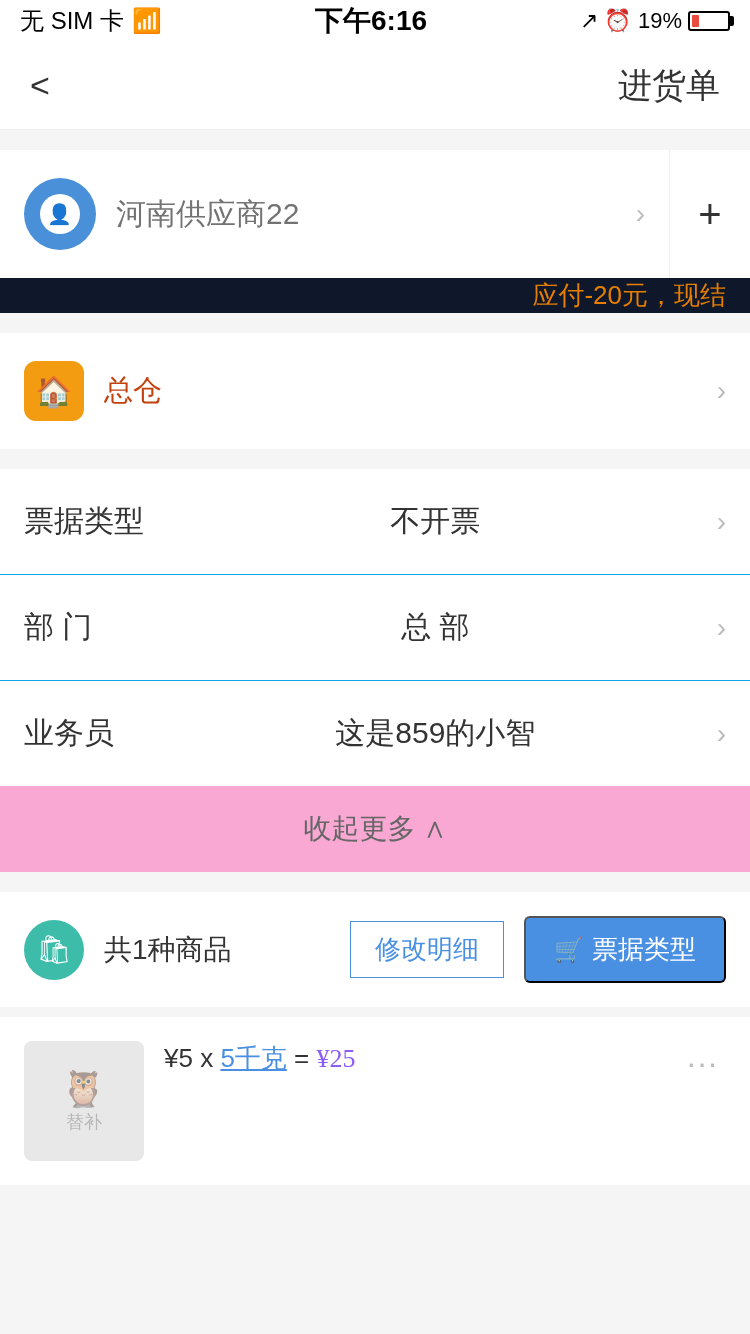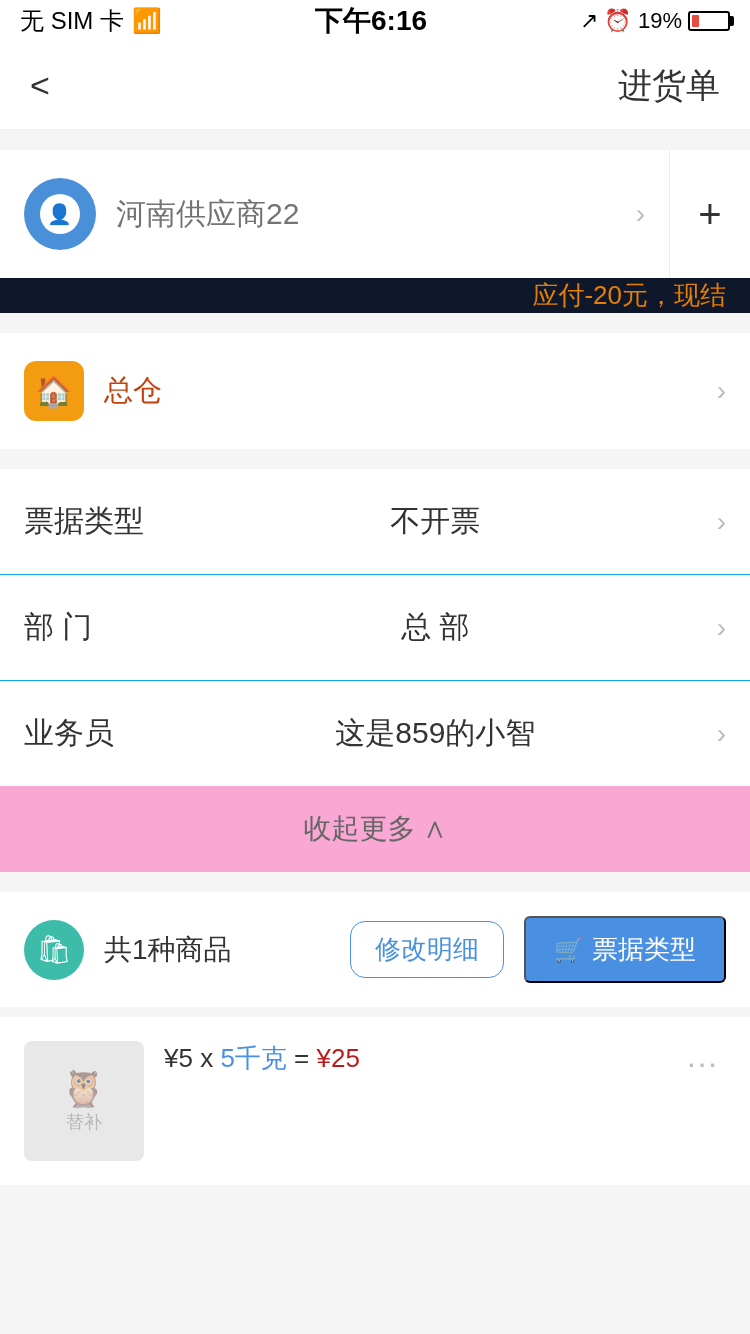--- a/index.html
+++ b/index.html
@@ -178,21 +178,21 @@
       font-size: 28px; color: #fff;
       flex-shrink: 0;
     }
     .product-count { font-size: 28px; color: #333; flex: 1; }
     .btn-outline {
       border: 1.5px solid #4a90e2;
       color: #4a90e2;
       background: #fff;
       font-size: 26px;
       padding: 10px 24px;
-      border-radius: 15px;
+      border-radius: 0;
       cursor: pointer;
     }
     .btn-primary {
       background: #4a90e2;
       color: #fff;
       font-size: 26px;
       padding: 14px 28px;
       border-radius: 6px;
       cursor: pointer;
       display: flex; align-items: center; gap: 8px;
@@ -219,22 +219,22 @@
     .product-thumb-inner {
       display: flex; flex-direction: column; align-items: center;
       opacity: 0.5;
     }
     .product-thumb-owl { font-size: 36px; color: #888; }
     .product-thumb-text { font-size: 18px; color: #888; }
     .product-info { flex: 1; }
     .product-name { font-size: 28px; color: #333; margin-bottom: 12px; }
     .product-price { font-size: 26px; color: #333; }
     .product-price-unit { color: #333; }
-    .product-price-qty { color: #4a90e2; }
-    .product-price-total { color: #b91c1c; font-weight: 500; }
+    .product-price-qty { color: #4a90e2; text-decoration: underline; }
+    .product-price-total { color: #8b5cf6; font-weight: 500; font-family: Liberation Serif, serif; }
     .product-more {
       color: #bbb;
       font-size: 32px;
       cursor: pointer;
       padding: 4px 8px;
     }
 
     
     .bottom-total {
       background: #fff;

